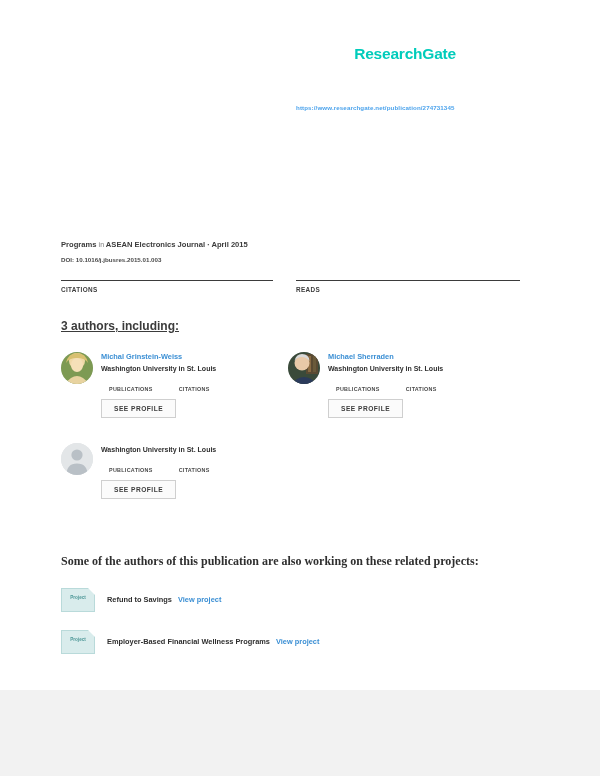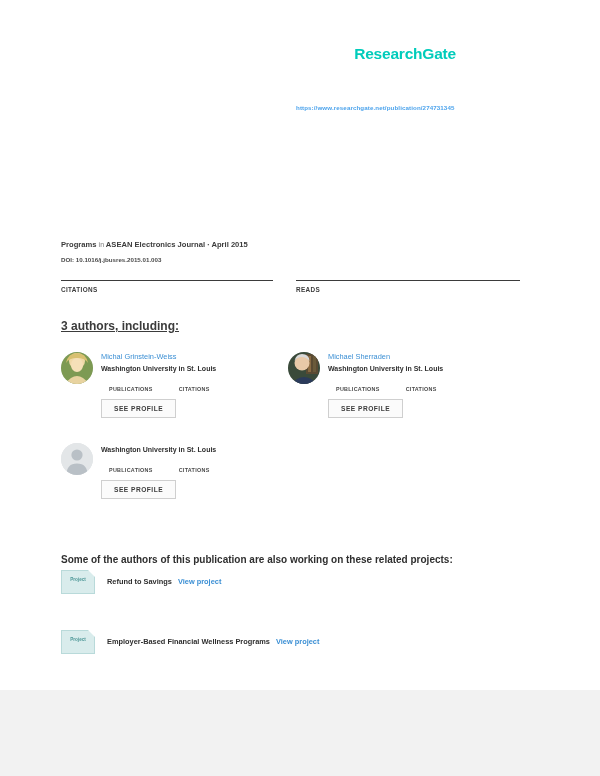--- a/index.html
+++ b/index.html
@@ -128,21 +128,21 @@
     width: 32px; height: 32px;
     border-radius: 50%;
     overflow: hidden;
     background: #e3e6e8;
   }
   .avatar svg { display: block; width: 32px; height: 32px; }
 
   .author-body { margin-left: 40px; }
   .author-name {
     font-size: 7.4px;
-    font-weight: normal;
+    font-weight: bold;
     color: #3b8fd4;
     line-height: 10px;
   }
   .author-affil {
     margin-top: 2px;
     font-size: 7px;
     font-weight: bold;
     color: #2f2f2f;
     line-height: 10px;
   }
@@ -176,31 +176,32 @@
     font-weight: bold;
     letter-spacing: 0.5px;
     color: #3b3b3b;
   }
 
   
   .projects-head {
     position: absolute;
     left: 61px;
     top: 554px;
-    font-size: 10px;
+    font-size: 12px;
     font-weight: bold;
     color: #2f2f2f;
+    font-family: Liberation Serif, serif;
   }
   .project-row {
     position: absolute;
     left: 61px;
     display: flex;
     align-items: center;
   }
-  .project-1 { top: 568px; }
+  .project-1 { top: 586px; }
   .project-2 { top: 628px; justify-content: center; }
   .proj-icon {
     width: 34px; height: 26px;
     position: relative;
     flex: 0 0 auto;
   }
   .proj-icon .fold-body {
     position: absolute;
     left: 0; top: 2px;
     width: 34px; height: 24px;

